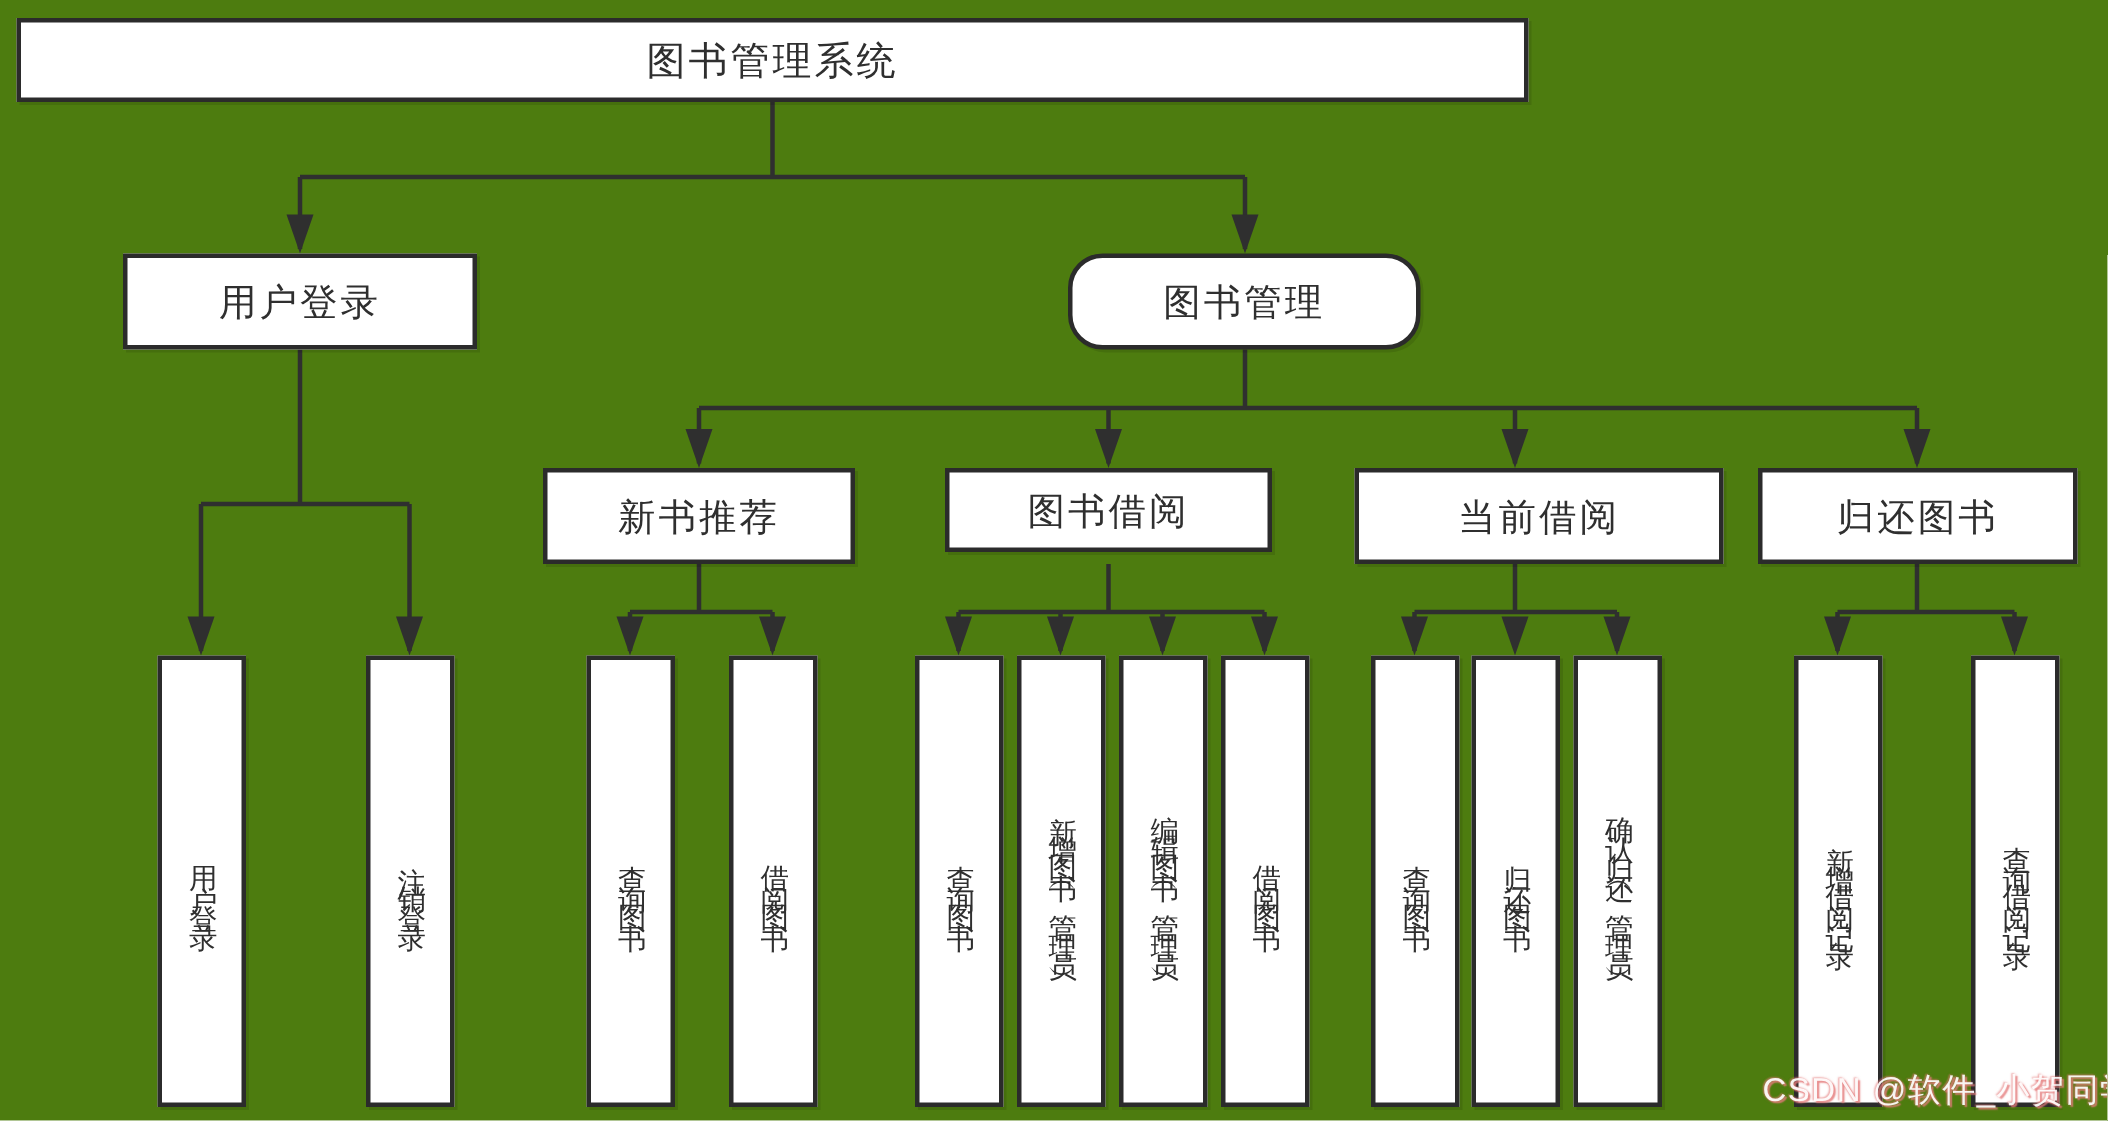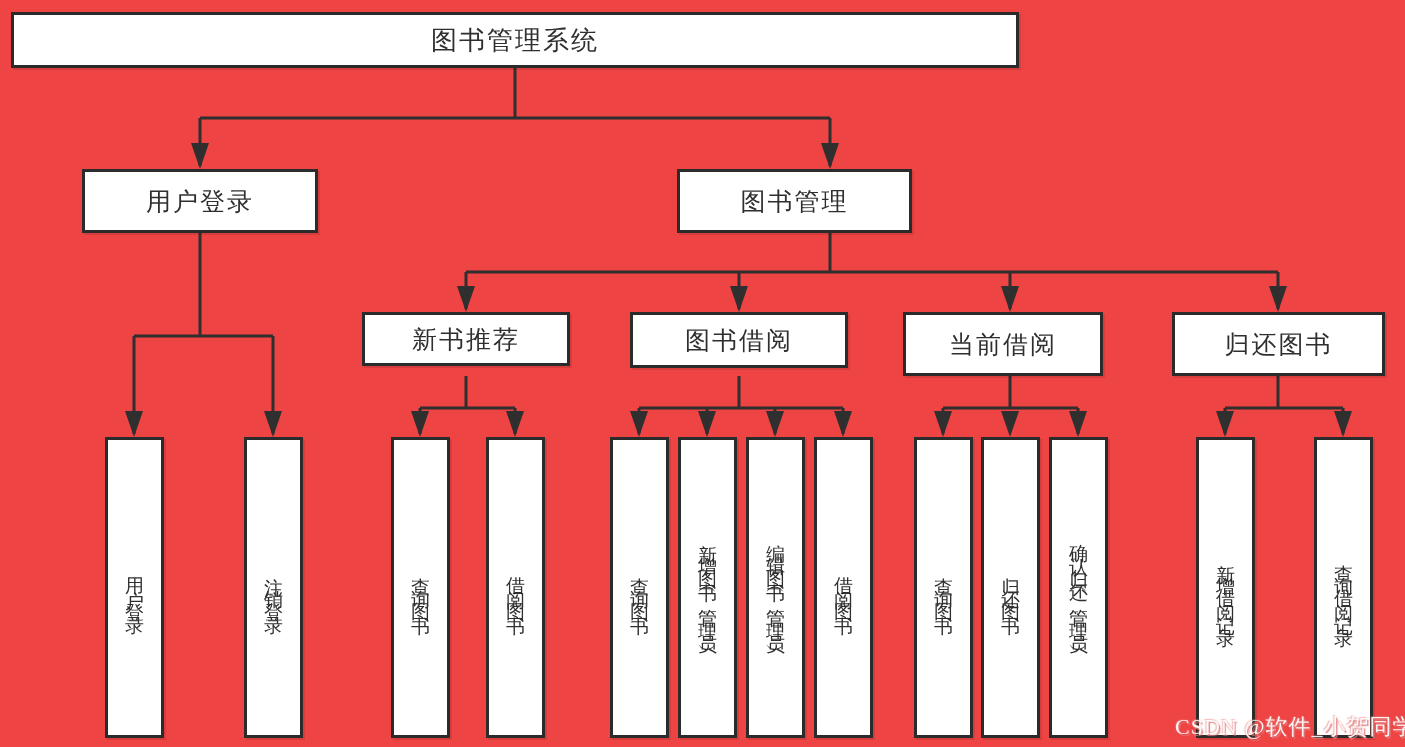--- a/index.html
+++ b/index.html
@@ -1,20 +1,20 @@
 <!DOCTYPE html>
 <html><head>
 <meta charset="utf-8">
 <style>
   html,body{margin:0;padding:0;background:#ffffff;}
   .stage{
     position:relative;
     width:1405px;height:747px;
-    background:#ef4444;
-    font-family:Liberation Serif, serif;
+    background:#4d7c0f;
+    font-family:Liberation Sans, sans-serif;
     overflow:hidden;
   }
   .wires{position:absolute;left:0;top:0;width:1405px;height:747px;}
   .node{
     position:absolute;box-sizing:border-box;
     border:3px solid #2b2b2b;background:#ffffff;
     display:flex;align-items:center;justify-content:center;
     color:#2f2f2f;
     box-shadow:2px 2px 0 rgba(0,0,0,0.10);
   }
@@ -77,31 +77,31 @@
     </g>
   </svg>
 
   <div class="node root-box" style="left:11px;top:12px;width:1008px;height:56px;">
     <span>图书管理系统</span>
   </div>
 
   <div class="node branch-box" style="left:82px;top:169px;width:236px;height:64px;">
     <span>用户登录</span>
   </div>
-  <div class="node branch-box" style="left:677px;top:169px;width:235px;height:64px;">
+  <div class="node branch-box" style="left:712px;top:169px;width:235px;height:64px;border-radius:23px;">
     <span>图书管理</span>
   </div>
 
-  <div class="node branch-box" style="left:362px;top:312px;width:208px;height:54px;">
+  <div class="node branch-box" style="left:362px;top:312px;width:208px;height:64px;">
     <span>新书推荐</span>
   </div>
   <div class="node branch-box" style="left:630px;top:312px;width:218px;height:56px;">
     <span>图书借阅</span>
   </div>
-  <div class="node branch-box" style="left:903px;top:312px;width:200px;height:64px;">
+  <div class="node branch-box" style="left:903px;top:312px;width:246px;height:64px;">
     <span>当前借阅</span>
   </div>
   <div class="node branch-box" style="left:1172px;top:312px;width:213px;height:64px;">
     <span>归还图书</span>
   </div>
 
   <div class="node" style="left:105px;top:437px;width:59px;height:301px;">
     <span class="leaf-text">用户登录</span>
   </div>
   <div class="node" style="left:244px;top:437px;width:59px;height:301px;">

